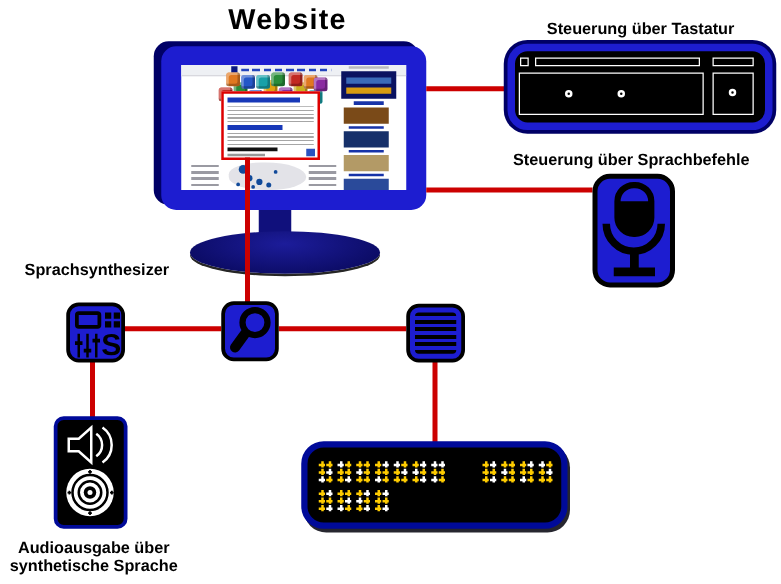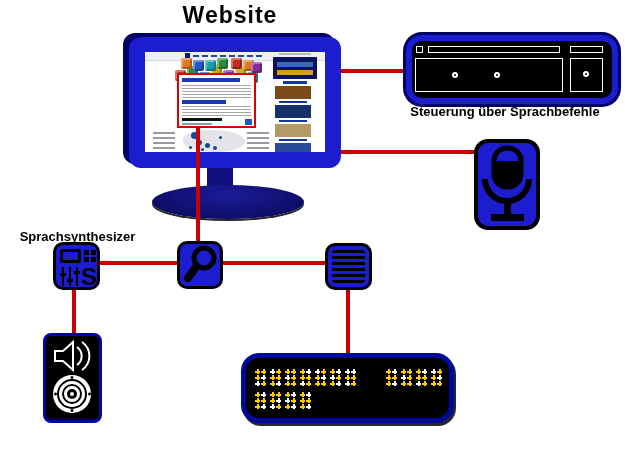--- a/index.html
+++ b/index.html
@@ -124,43 +124,44 @@
     <div class="abs" style="left:46px;top:80px;width:7px;height:7px;background:#114a9a;border-radius:50%;"></div>
     <div class="abs" style="left:52px;top:88px;width:5px;height:5px;background:#114a9a;border-radius:50%;"></div>
     <div class="abs" style="left:60px;top:91px;width:5px;height:5px;background:#114a9a;border-radius:50%;"></div>
     <div class="abs" style="left:68px;top:94px;width:4px;height:4px;background:#114a9a;border-radius:50%;"></div>
     <div class="abs" style="left:56px;top:96px;width:3px;height:3px;background:#114a9a;border-radius:50%;"></div>
     <div class="abs" style="left:44px;top:94px;width:3px;height:3px;background:#114a9a;border-radius:50%;"></div>
     <div class="abs" style="left:74px;top:84px;width:3px;height:3px;background:#114a9a;border-radius:50%;"></div>
     <div class="abs gray-lines" style="left:102px;top:80px;width:22px;height:18px;"></div>
   </div>
 
+  <div class="lbl" style="left:400px;top:15px;width:225px;">Steuerung über Tastatur</div>
   <div class="kb node">
     <div class="w" style="left:4px;top:5px;width:7px;height:7px;"></div>
     <div class="w" style="left:16px;top:5px;width:132px;height:7px;"></div>
     <div class="w" style="left:158px;top:5px;width:33px;height:7px;"></div>
     <div class="w" style="left:3px;top:17px;width:148px;height:34px;"></div>
     <div class="w" style="left:158px;top:17px;width:33px;height:34px;"></div>
     <div class="c" style="left:40px;top:31px;"></div>
     <div class="c" style="left:82px;top:31px;"></div>
     <div class="c" style="left:171px;top:30px;"></div>
   </div>
 
-  <div class="lbl" style="left:390px;top:104px;width:230px;">Steuerung über Sprachbefehle</div>
+  <div class="lbl" style="left:390px;top:120px;width:230px;">Steuerung über Sprachbefehle</div>
   <div class="mic node">
     <svg width="58" height="83" viewBox="0 0 58 83">
       <rect x="16" y="5" width="27" height="39" rx="13" fill="none" stroke="#000" stroke-width="5"></rect>
       <path d="M14,18 h31 v12 a15.5,14 0 0 1 -31,0 z" fill="#000"></path>
       <path d="M7,36 a22,22 0 0 0 44,0" fill="none" stroke="#000" stroke-width="6"></path>
       <rect x="26" y="58" width="7" height="14" fill="#000"></rect>
       <rect x="13" y="71" width="33" height="7" fill="#000"></rect>
     </svg>
   </div>
 
-  <div class="lbl" style="left:0;top:229px;width:155px;">Sprachsynthesizer</div>
+  <div class="lbl" style="left:0;top:208px;width:155px;">Sprachsynthesizer</div>
   <div class="tile node" style="left:53px;top:242px;width:47px;height:48px;">
     <div class="abs" style="left:4px;top:4px;width:21px;height:14px;background:#000;border-radius:3px;">
       <div class="abs" style="left:3px;top:3px;width:15px;height:8px;background:var(--blue);"></div>
     </div>
     <div class="sqd" style="left:28px;top:5px;"></div>
     <div class="sqd" style="left:35px;top:5px;"></div>
     <div class="sqd" style="left:28px;top:12px;"></div>
     <div class="sqd" style="left:35px;top:12px;"></div>
     <div class="eqv" style="left:6px;top:22px;"></div>
     <div class="eqv" style="left:13px;top:22px;"></div>
@@ -188,20 +189,24 @@
       <path d="M31,11 a11,11 0 0 1 0,18" fill="none" stroke="#fff" stroke-width="2"></path>
       <path d="M36,6 a17,17 0 0 1 0,28" fill="none" stroke="#fff" stroke-width="2"></path>
       <circle cx="26" cy="58" r="19" fill="#fff"></circle>
       <circle cx="26" cy="58" r="14" fill="none" stroke="#000" stroke-width="2"></circle>
       <circle cx="26" cy="58" r="9" fill="none" stroke="#000" stroke-width="2"></circle>
       <circle cx="26" cy="58" r="5" fill="#000"></circle>
       <circle cx="26" cy="58" r="2" fill="#fff"></circle>
       <path d="M26,40 v3 M24.5,41.5 h3 M26,73 v3 M24.5,74.5 h3 M8,58 h3 M9.5,56.5 v3 M42,58 h3 M43.5,56.5 v3" stroke="#000" stroke-width="1.4"></path>
     </svg>
   </div>
+  <div class="lbl" style="left:0;top:430px;width:150px;">
+    <div>Audioausgabe über</div>
+    <div>synthetische Sprache</div>
+  </div>
 
   <div class="brl">
     <div class="brow" style="left:9px;top:11px;">
       <div class="brow" style="position:static;">
           <div class="bcell">
             <div class="dot y"></div>
             <div class="dot y"></div>
             <div class="dot y"></div>
             <div class="dot w"></div>
             <div class="dot w"></div>

